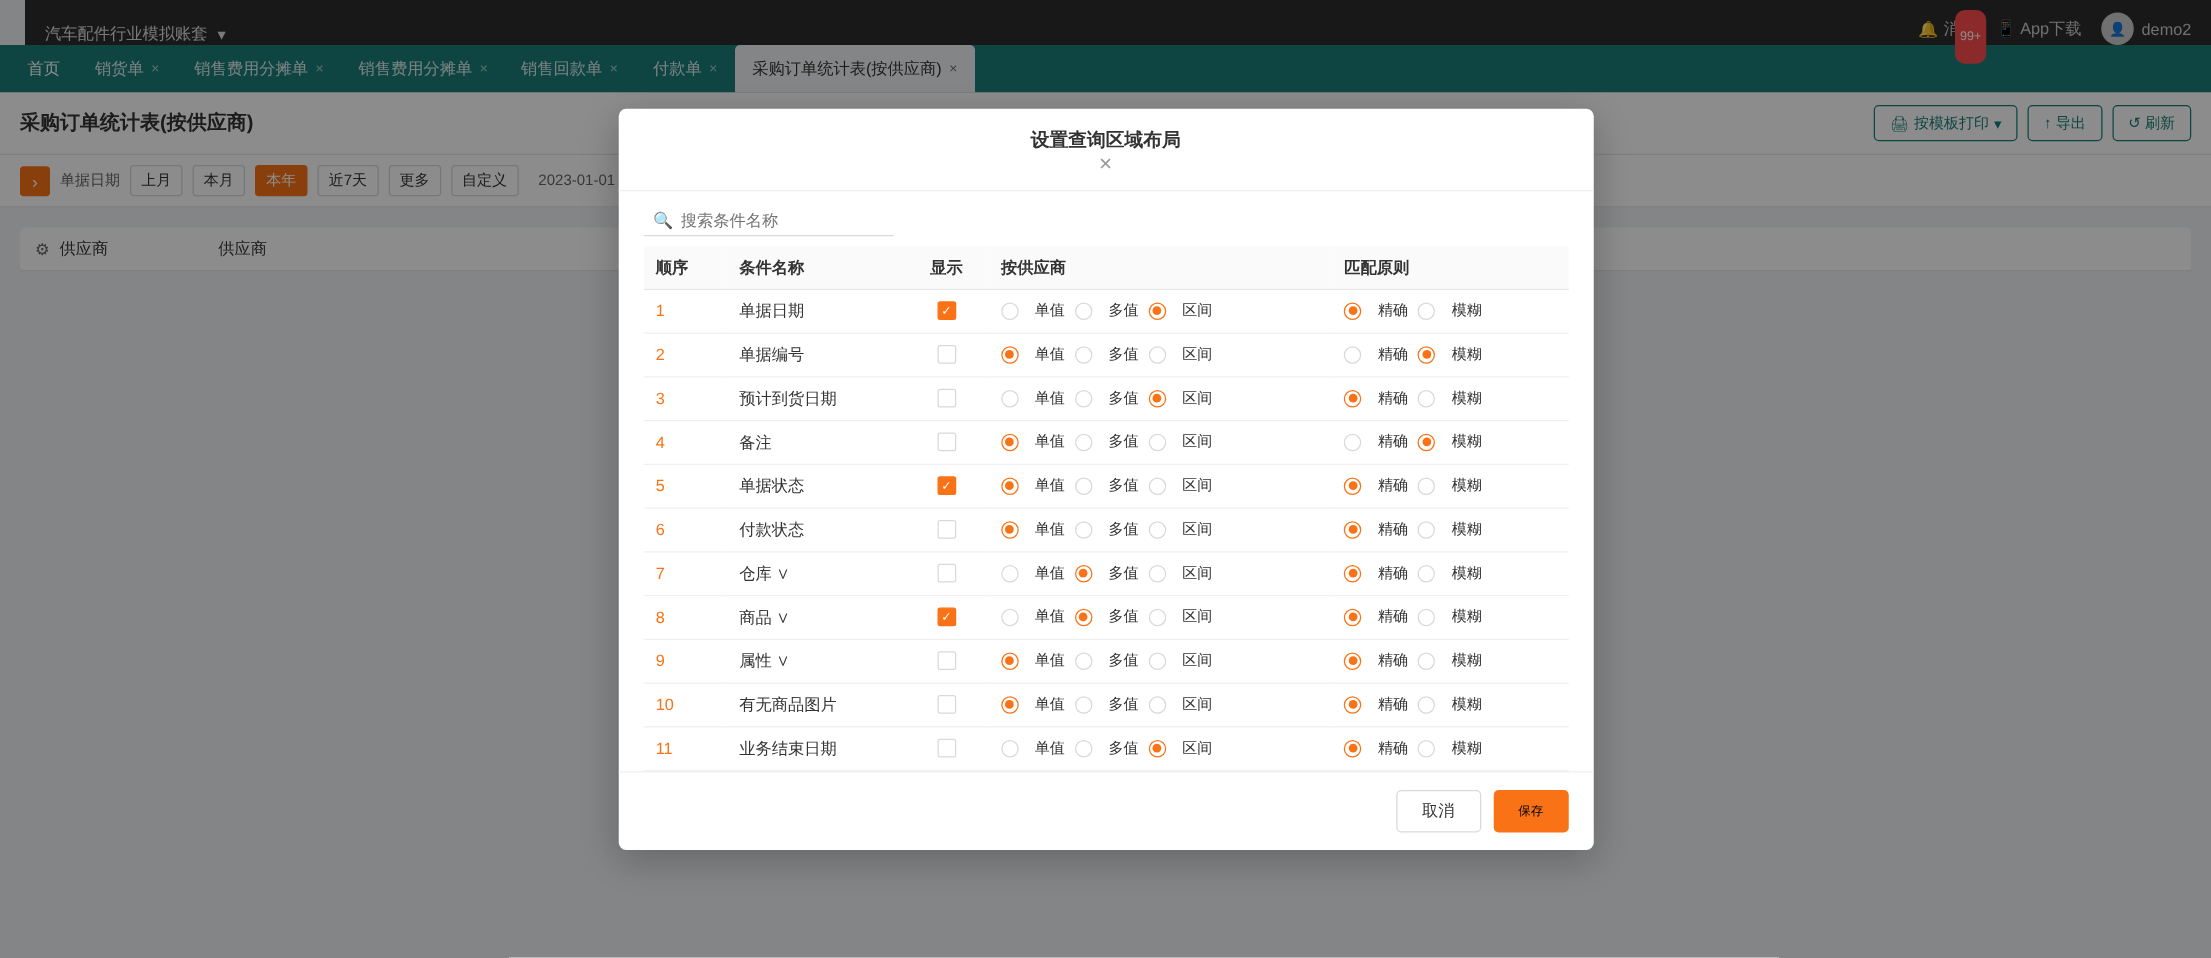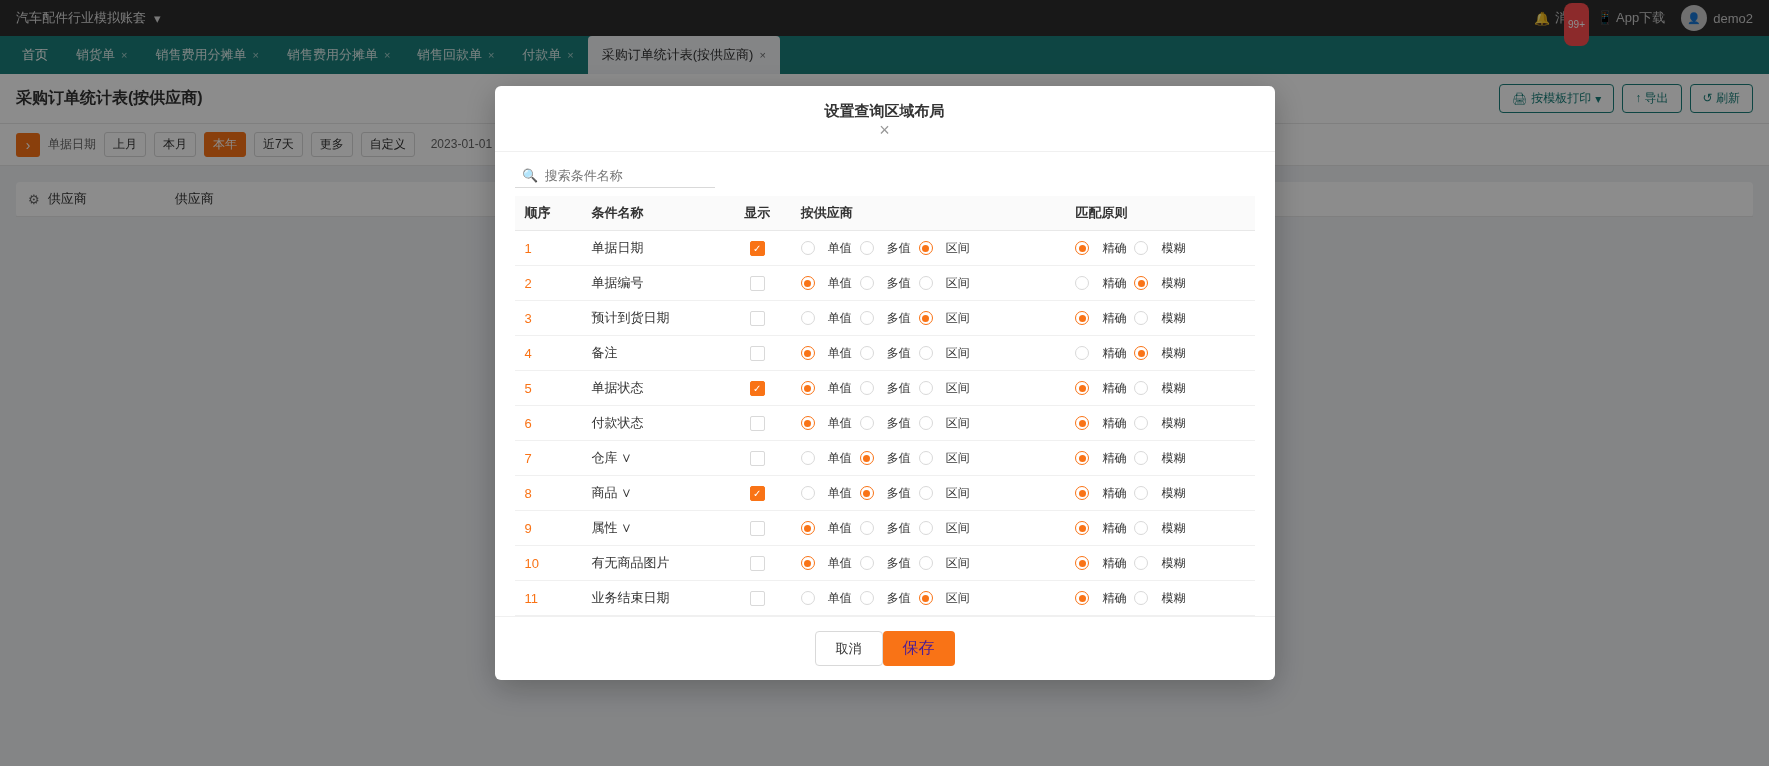--- a/index.html
+++ b/index.html
@@ -3,24 +3,25 @@
   <meta charset="utf-8">
   <style>
     * { box-sizing: border-box; margin: 0; padding: 0; }
     body { font-family: 'Microsoft YaHei', Arial, sans-serif; font-size: 13px; background: #f0f2f5; }
 
     
     .top-bar {
       background: #2d2d2d;
       height: 36px;
       display: flex;
-      align-items: center;
+      align-items: flex-end;
       justify-content: space-between;
       padding: 0 16px;
       color: #ccc;
+      margin-left: 20px;
     }
     .top-bar-left { font-size: 13px; color: #ddd; display: flex; align-items: center; gap: 8px; }
     .top-bar-right { display: flex; align-items: center; gap: 16px; font-size: 13px; }
     .top-bar-right .notif { display: flex; align-items: center; gap: 4px; position: relative; }
     .badge { background: #ff4d4f; color: white; font-size: 10px; border-radius: 8px; padding: 16px 4px; position: absolute; top: -6px; right: -8px; }
     .avatar { width: 26px; height: 26px; border-radius: 50%; background: #ccc; display: flex; align-items: center; justify-content: center; font-size: 11px; color: #333; }
 
     
     .tab-nav {
       background: #1a7f7a;
@@ -222,40 +223,41 @@
       content: '';
       width: 7px; height: 7px;
       border-radius: 50%;
       background: #f97316;
     }
 
     
     .dialog-footer {
       padding: 14px 20px;
       display: flex;
-      justify-content: center;
+      justify-content: flex-end;
+      gap: 10px;
       border-top: 1px solid #f0f0f0;
     }
     .btn-cancel {
       padding: 7px 20px;
       border: 1px solid #d9d9d9;
       border-radius: 4px;
       background: white;
       cursor: pointer;
       font-size: 13px;
       color: #333;
     }
     .btn-save {
       padding: 7px 20px;
       border: none;
       border-radius: 4px;
       background: #f97316;
       cursor: pointer;
-      font-size: 16px;
-      color: #4c1d95;
+      font-size: 10px;
+      color: #000000;
     }
 
     
     .dialog-table-wrap::-webkit-scrollbar { width: 6px; }
     .dialog-table-wrap::-webkit-scrollbar-track { background: #f0f0f0; }
     .dialog-table-wrap::-webkit-scrollbar-thumb { background: #ccc; border-radius: 3px; }
   </style>
 </head>
 <body>
 

